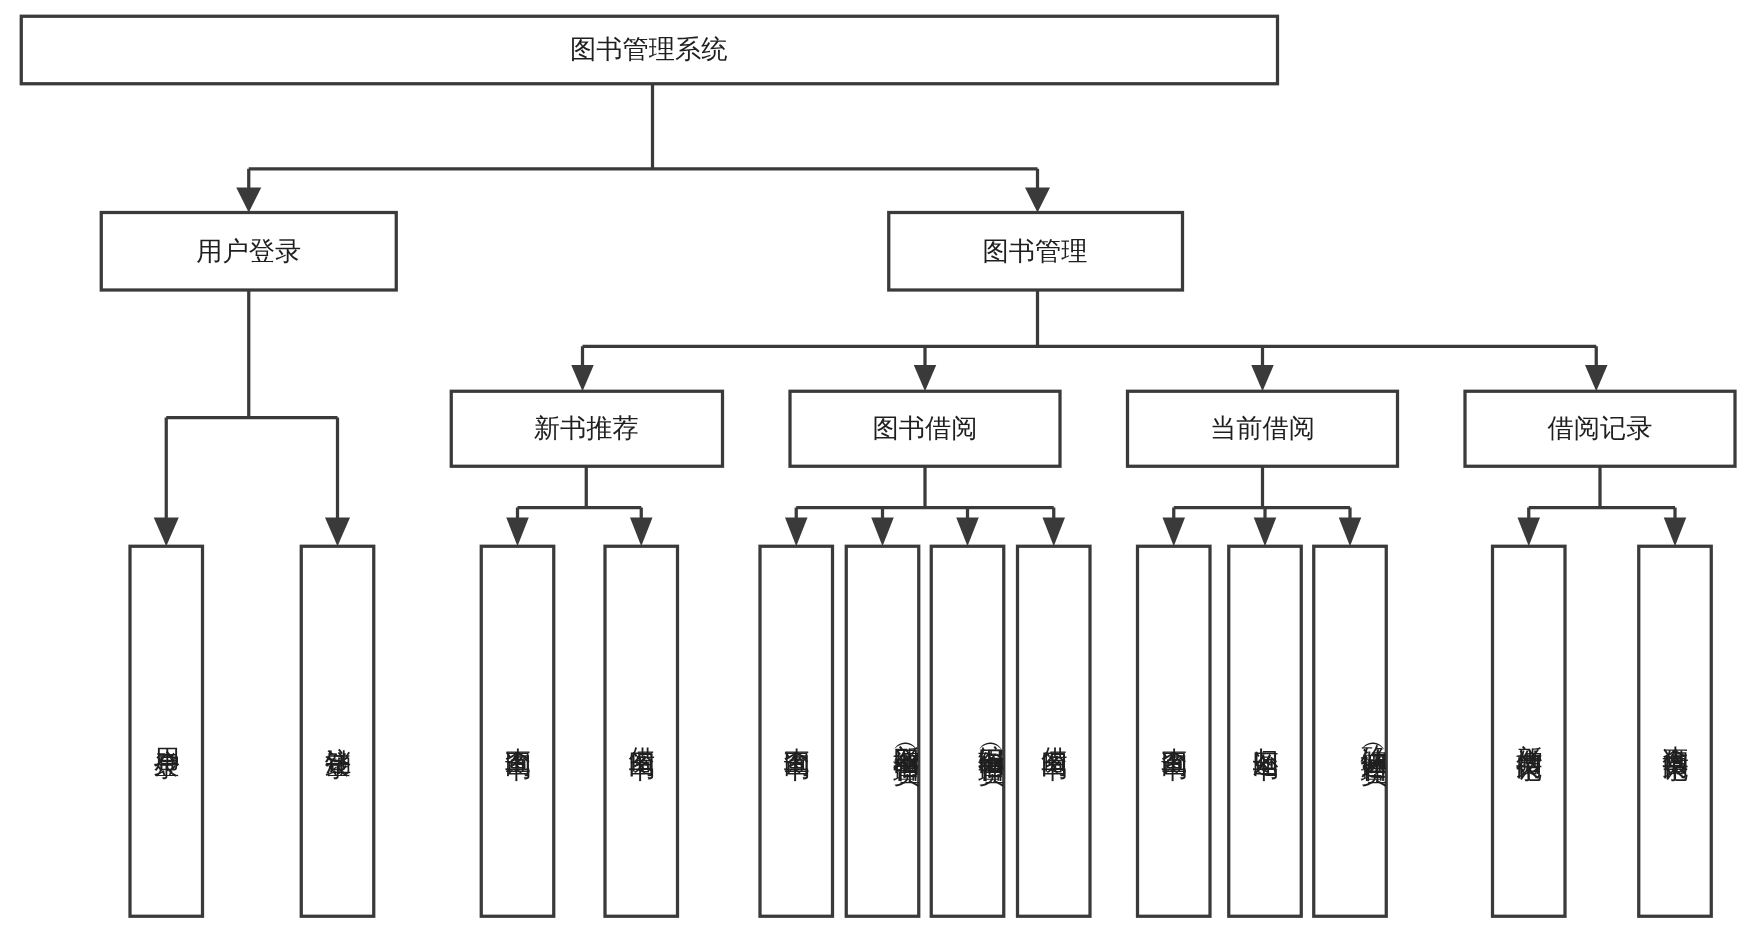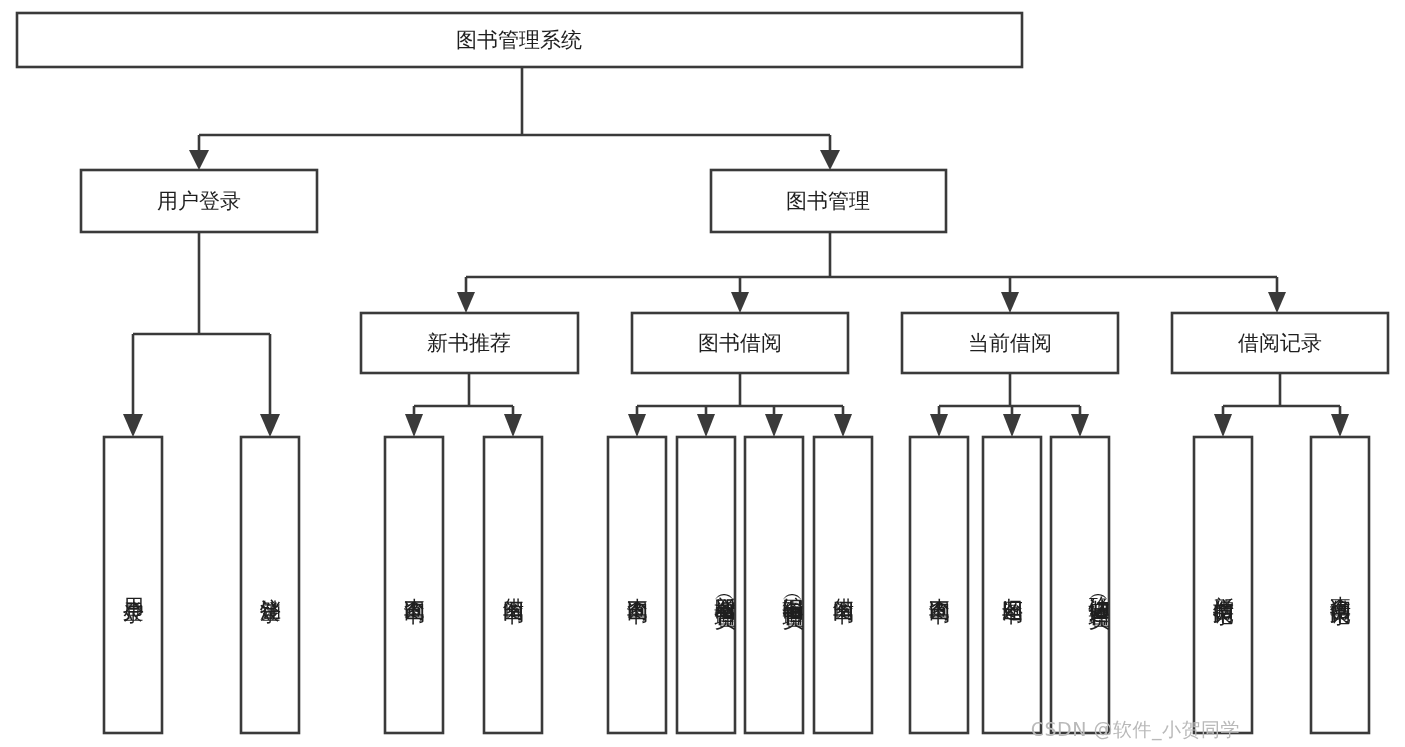--- a/index.html
+++ b/index.html
@@ -207,14 +207,13 @@
   <div class="leaf-label" style="left:608px; top:437px; width:58px; height:296px;">查询图书</div>
   <div class="leaf-label" style="left:677px; top:437px; width:58px; height:296px; align-items:flex-start; padding-top:6px; box-sizing:border-box;">新增图书（管理员）</div>
   <div class="leaf-label" style="left:745px; top:437px; width:58px; height:296px; align-items:flex-start; padding-top:6px; box-sizing:border-box;">编辑图书（管理员）</div>
   <div class="leaf-label" style="left:814px; top:437px; width:58px; height:296px;">借阅图书</div>
   <div class="leaf-label" style="left:910px; top:437px; width:58px; height:296px;">查询图书</div>
   <div class="leaf-label" style="left:983px; top:437px; width:58px; height:296px;">归还图书</div>
   <div class="leaf-label" style="left:1051px; top:437px; width:58px; height:296px; align-items:flex-start; padding-top:6px; box-sizing:border-box;">确认归还（管理员）</div>
   <div class="leaf-label" style="left:1194px; top:437px; width:58px; height:296px;">新增借阅记录</div>
   <div class="leaf-label" style="left:1311px; top:437px; width:58px; height:296px;">查询借阅记录</div>
 
-  <div class="watermark">CSDN @软件_小贺同学</div>
 </div>
 
 </body></html>

